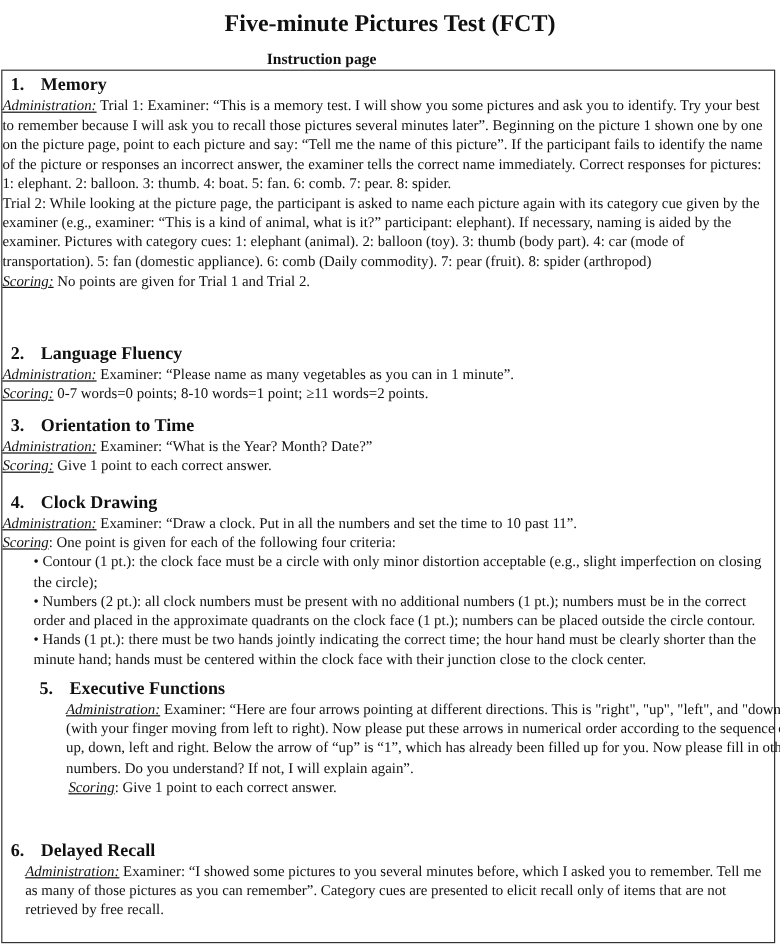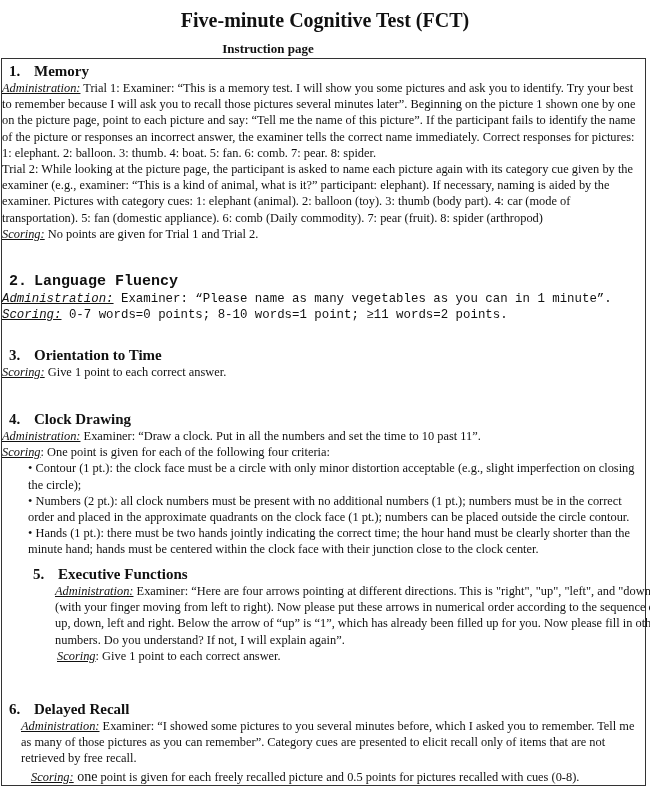--- a/index.html
+++ b/index.html
@@ -31,46 +31,47 @@
   .para {
     font-size: 12.4px; line-height: 16.2px; margin-right: 6px;
   }
   .lbl { font-style: italic; text-decoration: underline; }
   .bul { margin-left: 26px; font-size: 12.4px; line-height: 16.2px; margin-right: 8px; }
   .one { font-size: 14px; }
 </style>
 </head>
 <body>
 
-<div class="title">Five-minute Cognitive Test (FCT)</div>
+<div class="title">Five-minute Pictures Test (FCT)</div>
 <div class="subtitle">Instruction page</div>
 
 <div class="box">
 
   <div class="section" style="top:3px;">
     <div class="sec-head">
       <span class="sec-num">1.</span><span class="sec-title">Memory</span>
     </div>
     <div class="para"><span class="lbl">Administration:</span><span> Trial 1: Examiner: “This is a memory test. I will show you some pictures and ask you to identify. Try your best to remember because I will ask you to recall those pictures several minutes later”. Beginning on the picture 1 shown one by one on the picture page, point to each picture and say: “Tell me the name of this picture”. If the participant fails to identify the name of the picture or responses an incorrect answer, the examiner tells the correct name immediately. Correct responses for pictures: 1: elephant. 2: balloon. 3: thumb. 4: boat. 5: fan. 6: comb. 7: pear. 8: spider.</span></div>
     <div class="para">Trial 2: While looking at the picture page, the participant is asked to name each picture again with its category cue given by the examiner (e.g., examiner: “This is a kind of animal, what is it?” participant: elephant). If necessary, naming is aided by the examiner. Pictures with category cues: 1: elephant (animal). 2: balloon (toy). 3: thumb (body part). 4: car (mode of transportation). 5: fan (domestic appliance). 6: comb (Daily commodity). 7: pear (fruit). 8: spider (arthropod)</div>
     <div class="para"><span class="lbl">Scoring:</span><span> No points are given for Trial 1 and Trial 2.</span></div>
   </div>
 
-  <div class="section" style="top:214px;font-family:Liberation Mono, monospace;">
+  <div class="section" style="top:227px;">
     <div class="sec-head">
       <span class="sec-num">2.</span><span class="sec-title">Language Fluency</span>
     </div>
     <div class="para"><span class="lbl">Administration:</span><span> Examiner: “Please name as many vegetables as you can in 1 minute”.</span></div>
     <div class="para"><span class="lbl">Scoring:</span><span> 0-7 words=0 points; 8-10 words=1 point; ≥11 words=2 points.</span></div>
   </div>
 
   <div class="section" style="top:287px;">
     <div class="sec-head">
       <span class="sec-num">3.</span><span class="sec-title">Orientation to Time</span>
     </div>
+    <div class="para"><span class="lbl">Administration:</span><span> Examiner: “What is the Year? Month? Date?”</span></div>
     <div class="para"><span class="lbl">Scoring:</span><span> Give 1 point to each correct answer.</span></div>
   </div>
 
   <div class="section" style="top:351px;">
     <div class="sec-head">
       <span class="sec-num">4.</span><span class="sec-title">Clock Drawing</span>
     </div>
     <div class="para"><span class="lbl">Administration:</span><span> Examiner: “Draw a clock. Put in all the numbers and set the time to 10 past 11”.</span></div>
     <div class="para"><span class="lbl">Scoring</span><span>: One point is given for each of the following four criteria:</span></div>
     <div class="bul">• Contour (1 pt.): the clock face must be a circle with only minor distortion acceptable (e.g., slight imperfection on closing the circle);</div>
@@ -84,16 +85,15 @@
     </div>
     <div class="para" style="margin-left:29px;"><span class="lbl">Administration:</span><span> Examiner: “Here are four arrows pointing at different directions. This is "right", "up", "left", and "down" (with your finger moving from left to right). Now please put these arrows in numerical order according to the sequence of up, down, left and right.  Below the arrow of “up” is “1”, which has already been filled up for you. Now please fill in other numbers. Do you understand? If not, I will explain again”.</span></div>
     <div class="para" style="margin-left:31px;"><span class="lbl">Scoring</span><span>: Give 1 point to each correct answer.</span></div>
   </div>
 
   <div class="section" style="top:641px;">
     <div class="sec-head">
       <span class="sec-num">6.</span><span class="sec-title">Delayed Recall</span>
     </div>
     <div class="para" style="margin-left:19px;"><span class="lbl">Administration:</span><span> Examiner: “I showed some pictures to you several minutes before, which I asked you to remember. Tell me as many of those pictures as you can remember”. Category cues are presented to elicit recall only of items that are not retrieved by free recall.</span></div>
-    <div class="para" style="margin-left:29px; margin-top:2px;"><span class="lbl">Scoring:</span><span class="one"> one</span><span> point is given for each freely recalled picture and 0.5 points for pictures recalled with cues (0-8).</span></div>
   </div>
 
 </div>
 
 </body></html>

